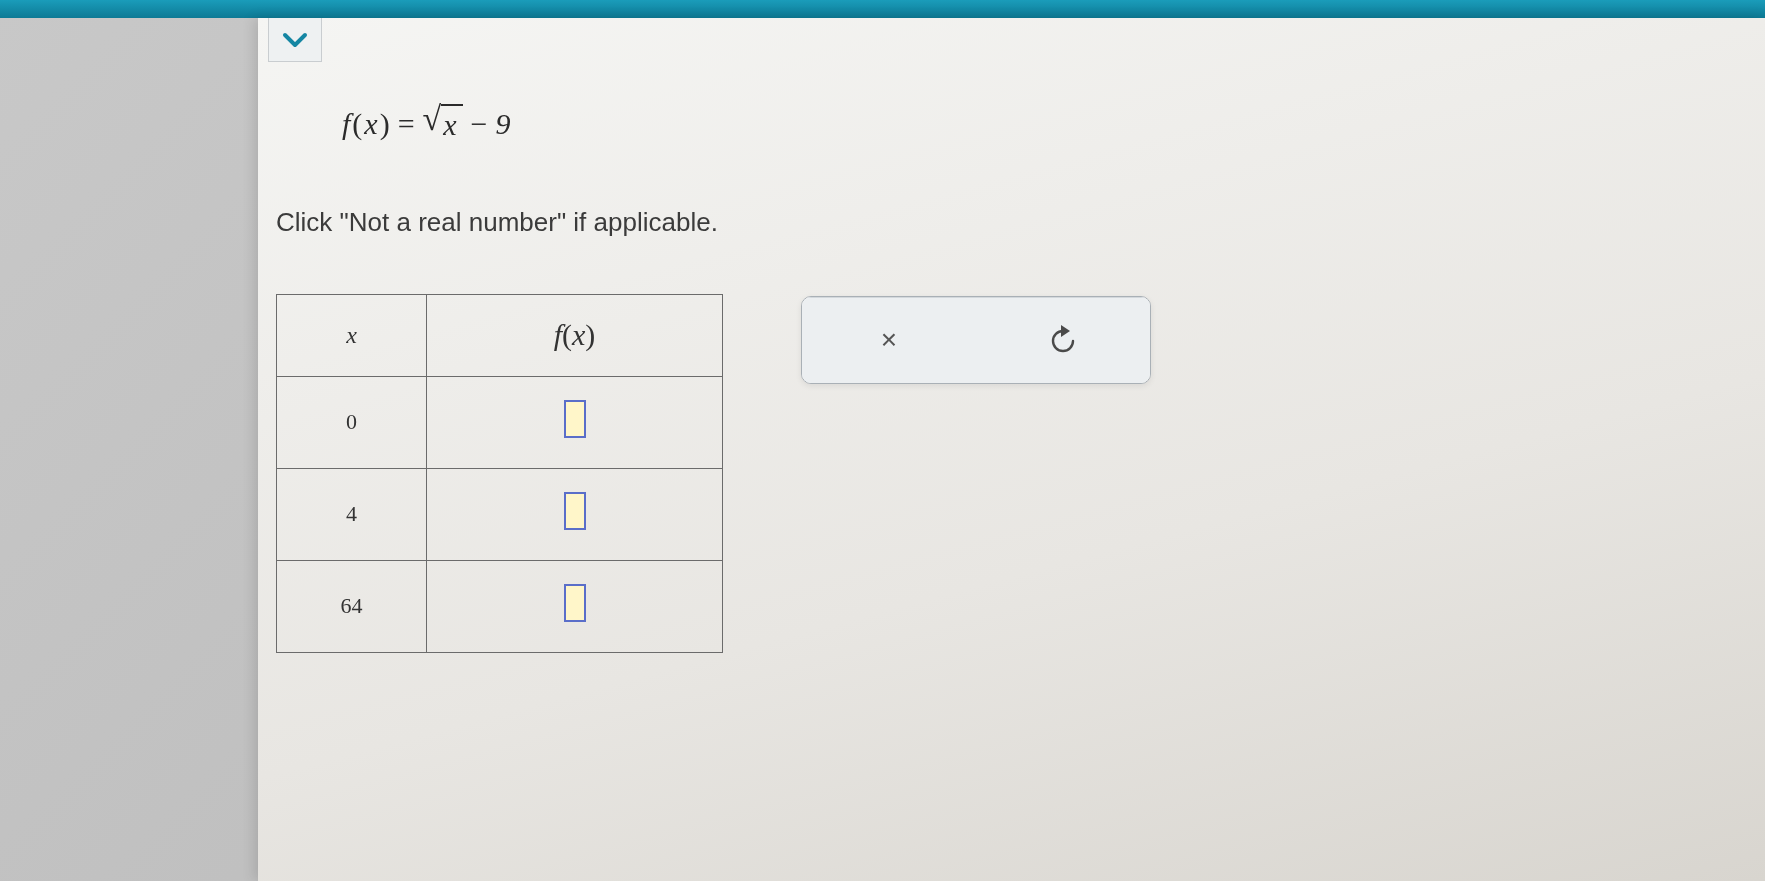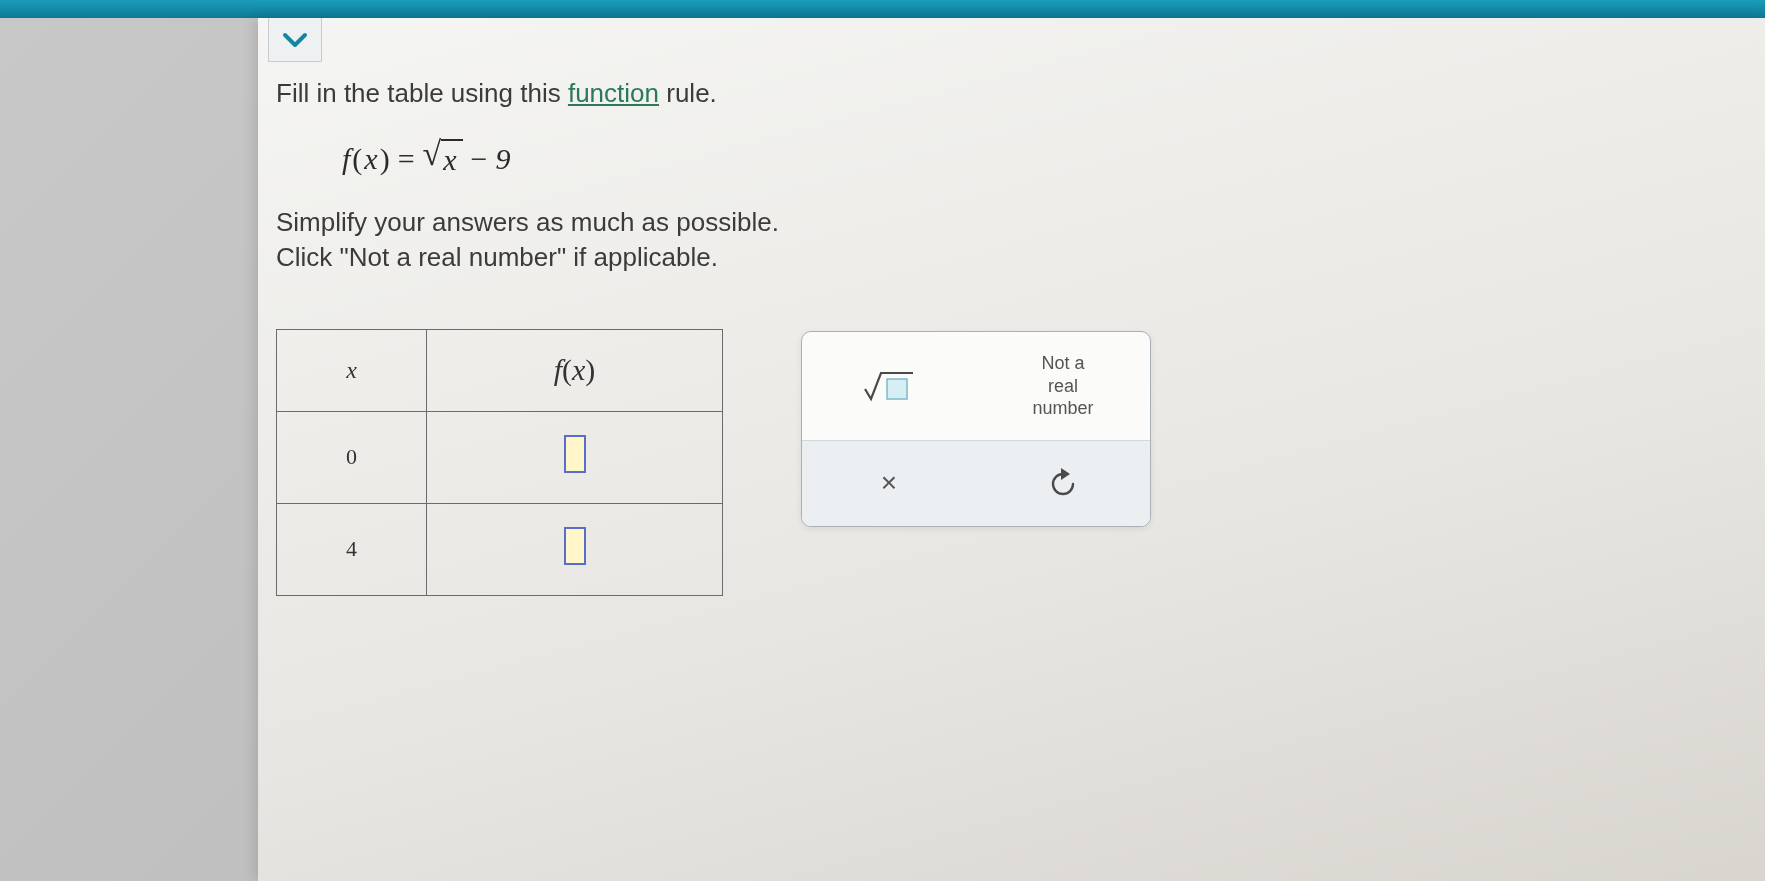--- a/index.html
+++ b/index.html
@@ -178,40 +178,37 @@
 <div class="content-panel">
 
   <div class="dropdown-tab">
     <svg width="26" height="18" viewBox="0 0 26 18">
       <polyline points="3,4 13,14 23,4" fill="none" stroke="#1486a3" stroke-width="4" stroke-linecap="round" stroke-linejoin="round"></polyline>
     </svg>
   </div>
 
   <div class="question-body">
 
-    <p class="instr">
-      <span>Fill in the table using this </span><span class="link">function</span><span> rule.</span>
-    </p>
 
     <div class="formula">
       <span class="fn">f</span>
         <span class="paren">(</span>
         <span class="fn">x</span>
         <span class="paren">)</span>
       <span class="eq">=</span>
       <span class="sqrt-wrap">
         <span class="radic">√</span>
         <span class="radicand">x</span>
       </span>
       <span class="minus">−</span>
       <span>9</span>
     </div>
 
     <p class="instr2">
-      <span>Simplify your answers as much as possible.</span><br>
+      <br>
       <span>Click "Not a real number" if applicable.</span>
     </p>
 
     <div class="work-row">
 
       <table class="func-table">
         <thead>
           <tr>
             <th class="col-x">x</th>
             <th class="col-fx">
@@ -223,39 +220,28 @@
         </thead>
         <tbody>
           <tr>
             <td class="x-val">0</td>
             <td><span class="answer-slot"></span></td>
           </tr>
           <tr>
             <td class="x-val">4</td>
             <td><span class="answer-slot"></span></td>
           </tr>
+          <tr>
+            <td class="x-val">64</td>
+            <td><span class="answer-slot"></span></td>
+          </tr>
         </tbody>
       </table>
 
       <div class="keypad">
-        <div class="keypad-row top">
-          <div class="keypad-cell sqrt-cell">
-            <svg width="56" height="38" viewBox="0 0 56 38">
-              <path d="M4 22 L10 32 L20 6 L52 6" fill="none" stroke="#4a4a4a" stroke-width="2.2"></path>
-              <rect x="26" y="12" width="20" height="20" fill="#d8eef5" stroke="#7fb8c9" stroke-width="1.5"></rect>
-            </svg>
-          </div>
-          <div class="keypad-cell">
-            <div class="nrn">
-              <span>Not a</span><br>
-              <span>real</span><br>
-              <span>number</span>
-            </div>
-          </div>
-        </div>
         <div class="keypad-row bottom">
           <div class="keypad-cell close-cell">
             <span>×</span>
           </div>
           <div class="keypad-cell undo-cell">
             <svg width="34" height="34" viewBox="0 0 34 34">
               <path d="M 27 18 A 10 10 0 1 1 17 8" fill="none" stroke="#4a4a4a" stroke-width="2.4" stroke-linecap="round"></path>
               <polygon points="15,2 15,14 24,8" fill="#4a4a4a"></polygon>
             </svg>
           </div>

